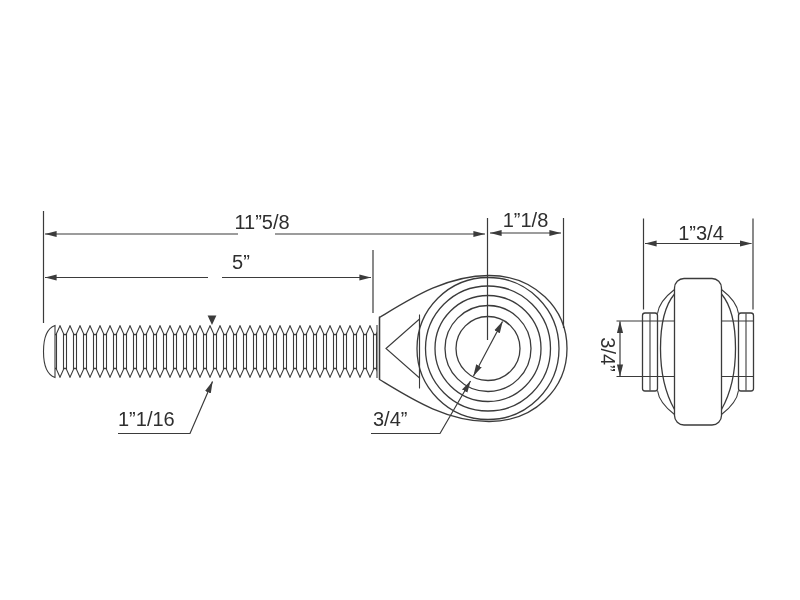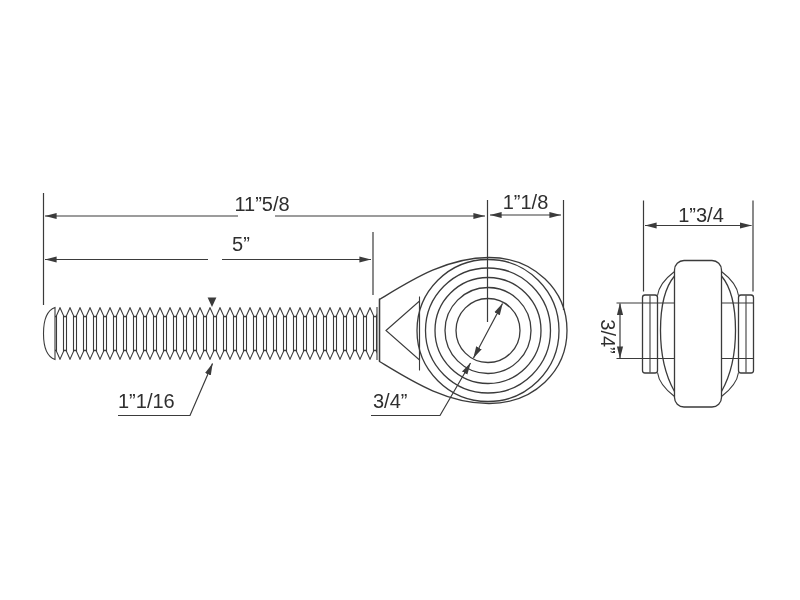--- a/index.html
+++ b/index.html
@@ -1,16 +1,16 @@
 <!DOCTYPE html>
 <html style="--bg: #ffffff; --line: #3b3b3b; --text: #2f2f2f;"><head>
 <meta charset="utf-8">
 <style>
   html,body{margin:0;padding:0;background:#fff;}
-  .stage{width:800px;height:460px;background:var(--bg,#fff);position:relative;overflow:hidden;}
+  .stage{width:800px;height:460px;background:var(--bg,#fff);position:relative;overflow:hidden;margin-top:18px;}
   svg{display:block;}
   .ln{stroke:var(--line,#3b3b3b);stroke-width:1.3;fill:none;}
   .thin{stroke-width:1.1;}
   .dim{stroke:var(--line,#3b3b3b);stroke-width:1.2;fill:none;}
   .fillarr{fill:var(--line,#3b3b3b);stroke:none;}
   .lbl{font-family:"Liberation Sans",sans-serif;font-size:20px;fill:var(--text,#2f2f2f);}
 </style>
 </head>
 <body>
 

